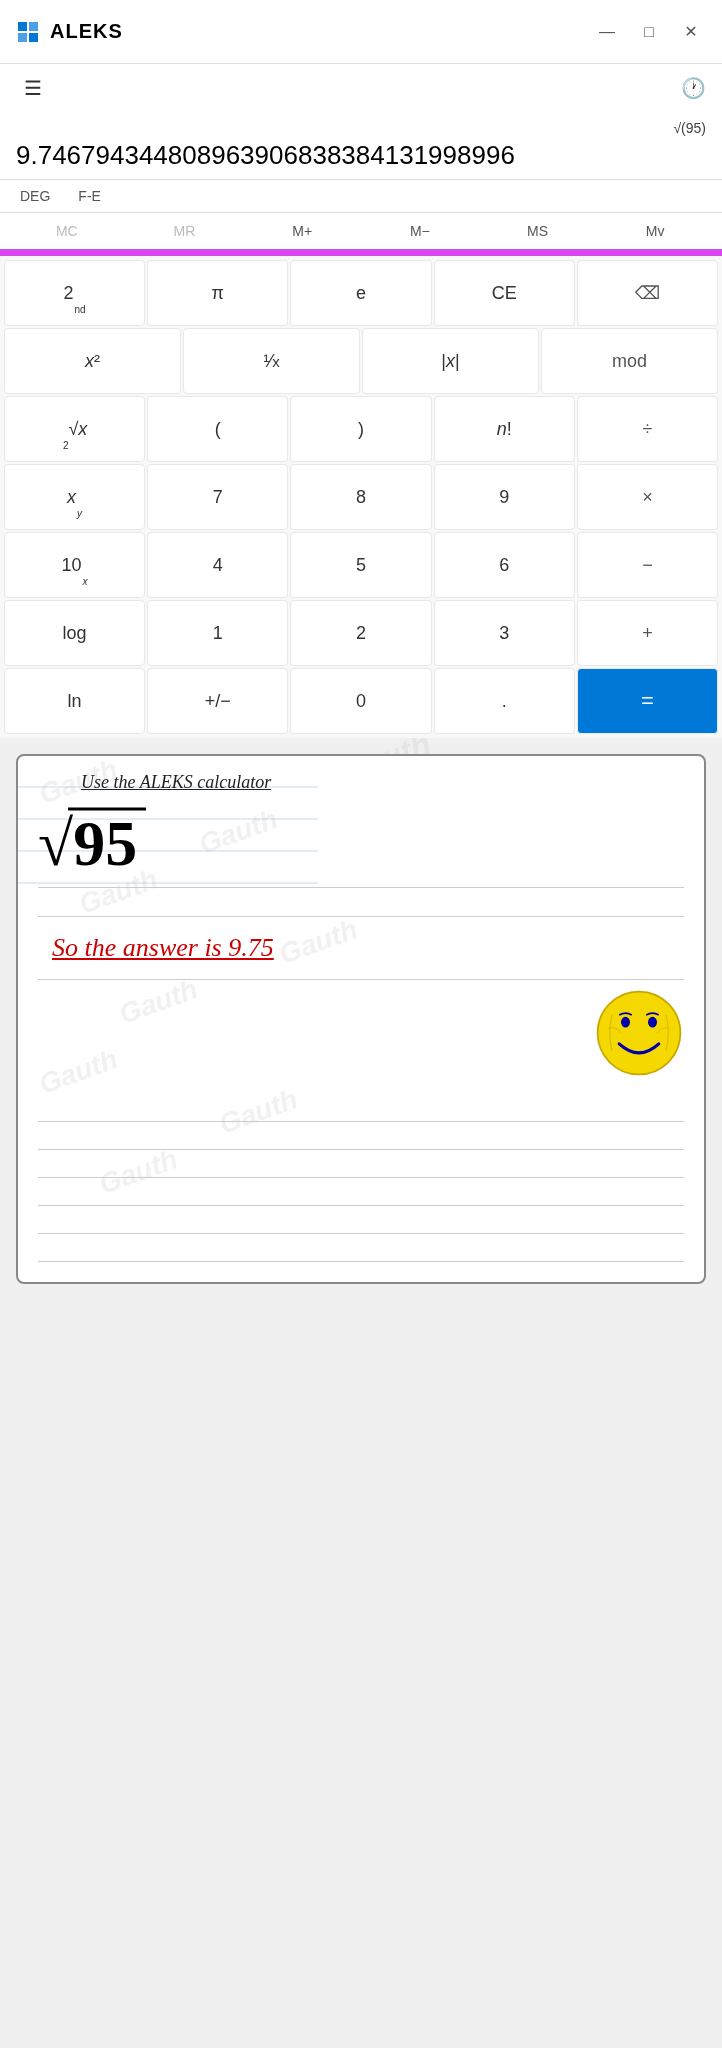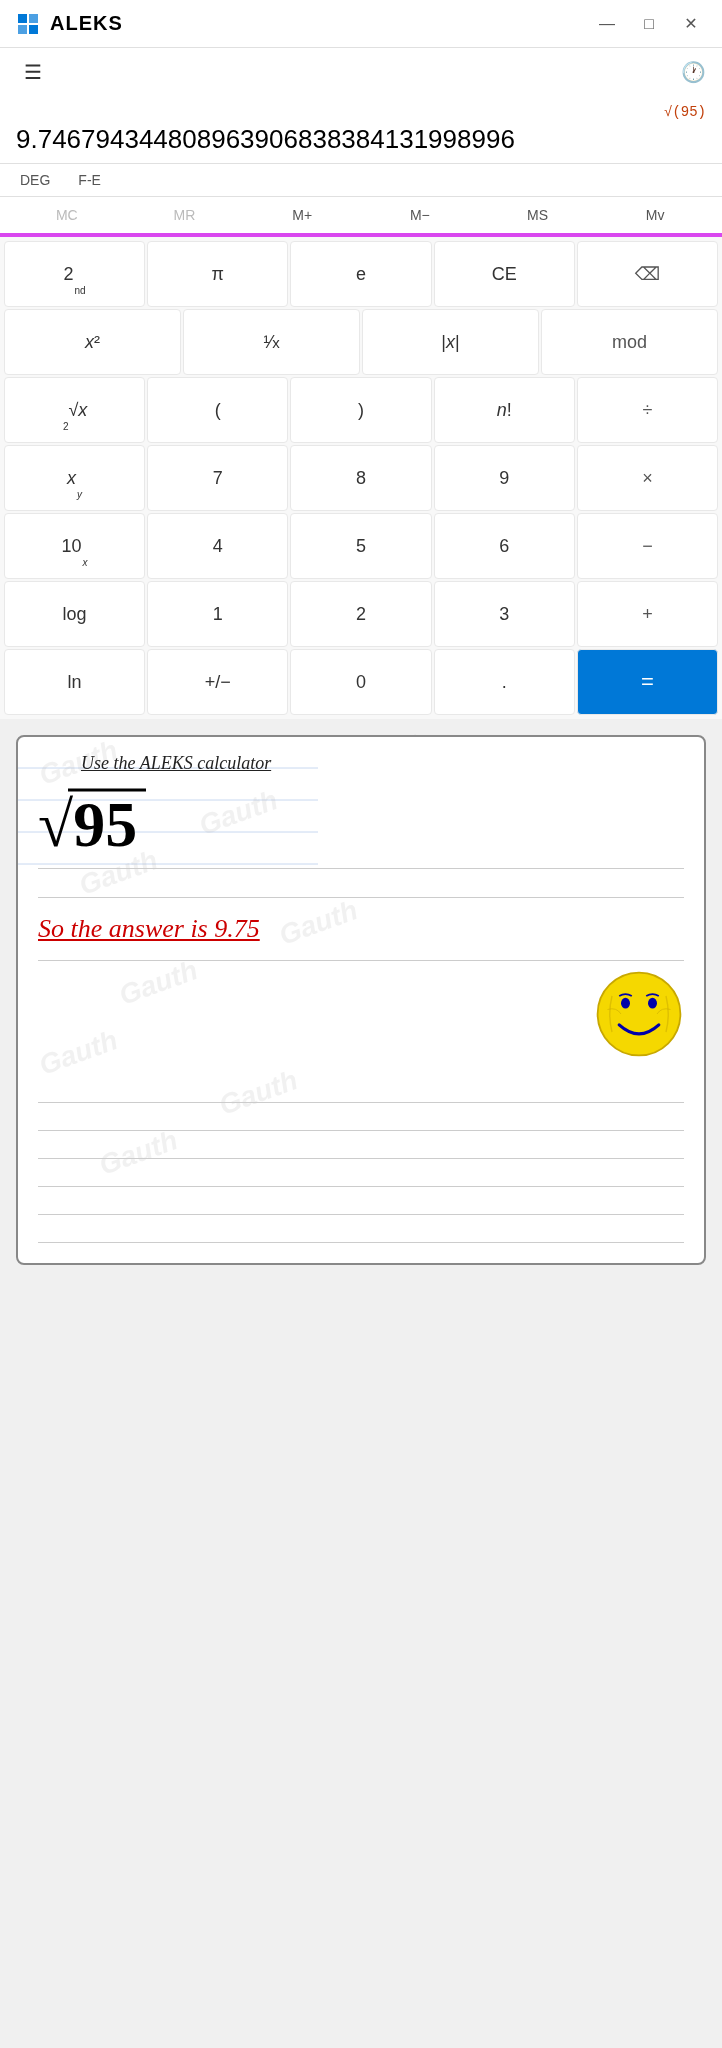--- a/index.html
+++ b/index.html
@@ -12,21 +12,21 @@
       overflow-x: hidden;
     }
 
     
     .title-bar {
       display: flex;
       align-items: center;
       justify-content: space-between;
       background: #ffffff;
       padding: 8px 16px;
-      height: 48px;
+      height: 64px;
       border-bottom: 1px solid #e0e0e0;
     }
     .title-left {
       display: flex;
       align-items: center;
       gap: 10px;
     }
     .app-icon {
       width: 24px;
       height: 24px;
@@ -93,24 +93,23 @@
 
     
     .display-area {
       background: #fff;
       padding: 8px 16px 8px 16px;
       text-align: right;
       border-bottom: 1px solid #e0e0e0;
     }
     .display-expression {
       font-size: 14px;
-      color: #c2410c;
+      color: #404040;
       text-align: right;
       min-height: 20px;
-      font-family: Liberation Mono, monospace;
     }
     .display-value {
       font-size: 26px;
       color: #000;
       font-weight: 300;
       overflow: hidden;
       text-overflow: ellipsis;
       white-space: nowrap;
       direction: rtl;
       text-align: left;
@@ -131,21 +130,21 @@
       border: none;
       cursor: pointer;
       padding: 2px 4px;
     }
 
     
     .memory-row {
       display: flex;
       background: #fff;
       padding: 4px 8px;
-      border-bottom: 4px solid #d946ef;
+      border-bottom: 7px solid #d946ef;
       justify-content: space-around;
     }
     .memory-btn {
       flex: 1;
       font-size: 14px;
       color: #555;
       background: none;
       border: none;
       cursor: pointer;
       padding: 6px 4px;
@@ -231,21 +230,21 @@
       display: flex;
       align-items: center;
       gap: 8px;
     }
     .notebook-answer {
       font-size: 26px;
       color: #cc0000;
       font-style: italic;
       font-family: 'Times New Roman', serif;
       text-decoration: underline;
-      margin: 12px 0;
+      margin: 12px 14px;
       padding: 4px 0;
     }
     .smiley-container {
       display: flex;
       justify-content: flex-end;
       margin-top: 8px;
     }
     .smiley {
       width: 90px;
       height: 90px;

